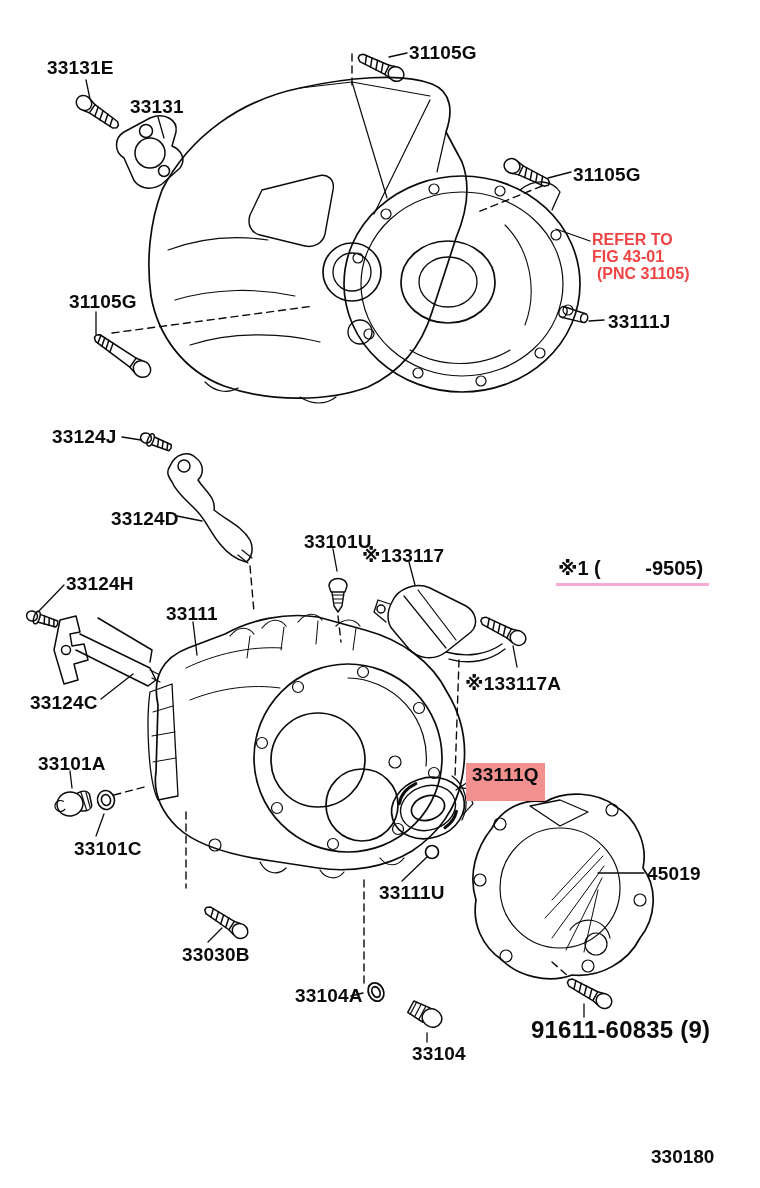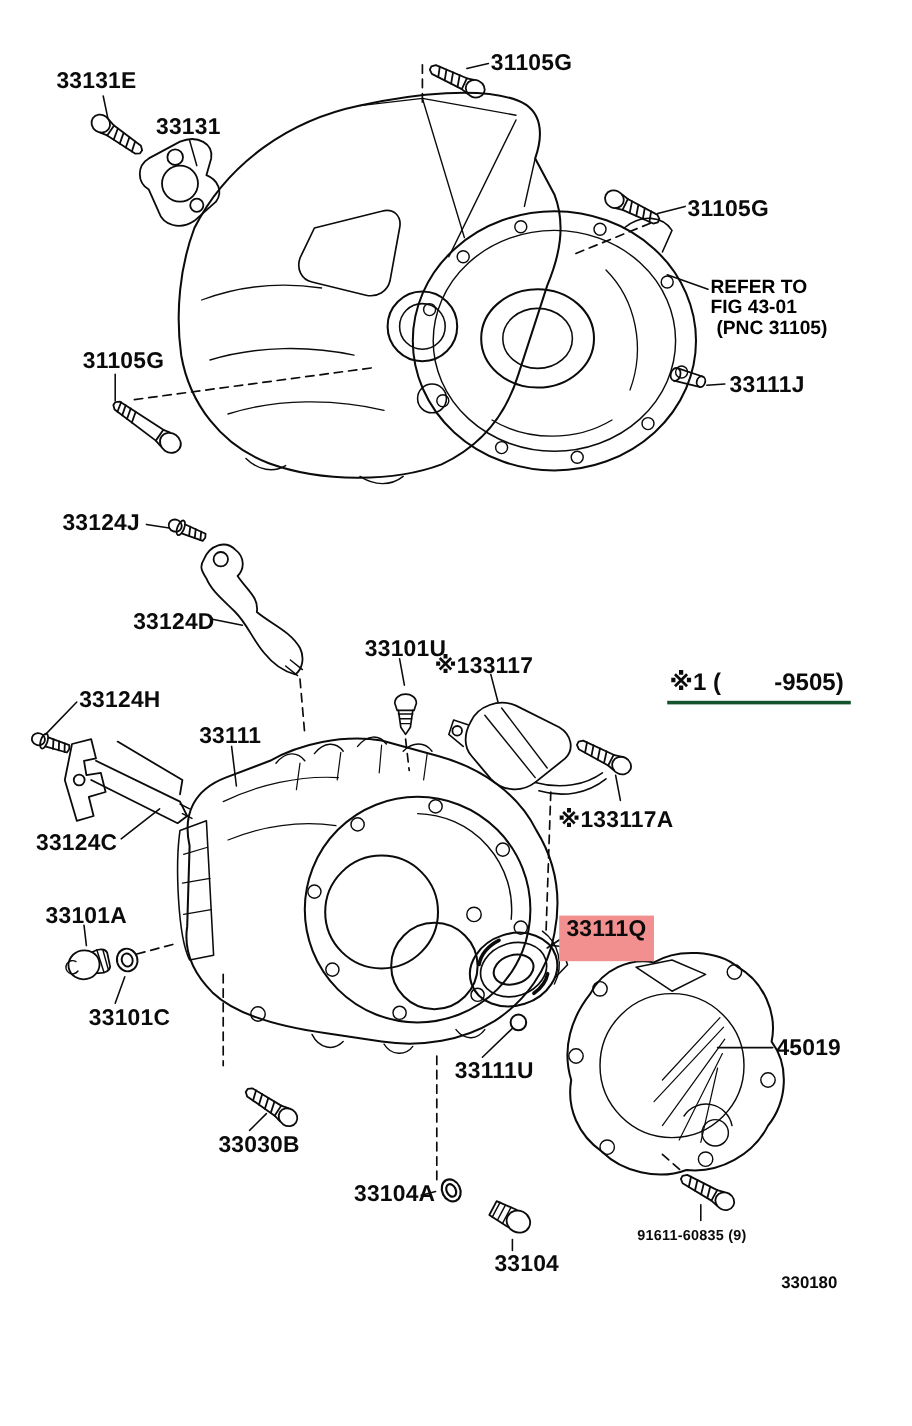--- a/index.html
+++ b/index.html
@@ -1,30 +1,30 @@
 <!DOCTYPE html>
 <html><head>
 <meta charset="utf-8">
 <style>
   html,body{margin:0;padding:0;background:#fff;}
   #page{position:relative;width:760px;height:1188px;background:#ffffff;overflow:hidden;
         font-family:"Liberation Sans","DejaVu Sans",sans-serif;}
   #art{position:absolute;left:0;top:0;}
   .callout{position:absolute;font-weight:700;font-size:19px;line-height:21px;
            color:#0b0b0b;letter-spacing:.2px;white-space:nowrap;}
-  .callout.small{font-size:12px;}
+  .callout.small{font-size:24px;}
   .callout.hl{padding:1px 6px 16px 6px;}
   .refer{position:absolute;left:592px;top:231px;font-weight:700;font-size:16px;
-         line-height:17px;color:#000000;white-space:nowrap;}
+         line-height:17px;color:#ef4444;white-space:nowrap;}
   .refer .l3{margin-left:5px;display:block;}
   .refer span{display:block;}
   .footnote{position:absolute;left:556px;top:556px;font-weight:700;font-size:20px;
-            color:#0b0b0b;white-space:pre;border-bottom:3px solid #14532d;
+            color:#0b0b0b;white-space:pre;border-bottom:3px solid #f9a8d4;
             padding:0 6px 3px 2px;}
-  .figcode{position:absolute;left:651px;top:1060px;font-weight:700;font-size:14px;color:#0b0b0b;}
+  .figcode{position:absolute;left:651px;top:1146px;font-weight:700;font-size:19px;color:#0b0b0b;}
   .footer{position:absolute;left:0;top:1114px;width:760px;height:74px;
           display:flex;align-items:center;justify-content:center;gap:50px;}
   .footer span{font-size:31px;font-weight:400;color:#ffffff;letter-spacing:0;}
   svg *{vector-effect:none;}
 </style>
 </head>
 <body>
 
 <div id="page">
 

